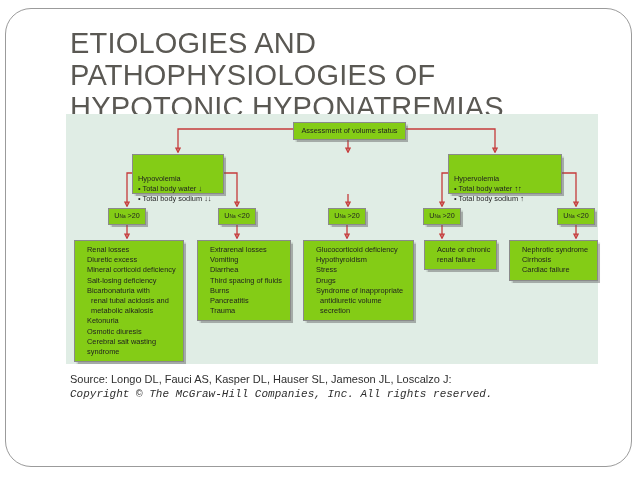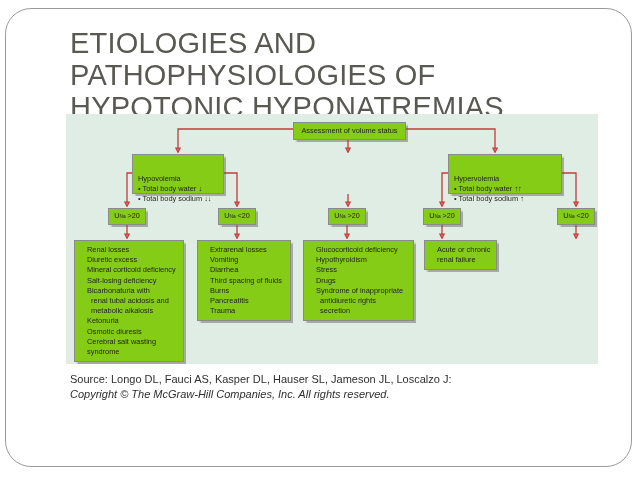--- a/index.html
+++ b/index.html
@@ -31,21 +31,21 @@
   .una-1{left:42px;} .una-2{left:152px;} .una-3{left:262px;}
   .una-4{left:357px;} .una-5{left:491px;}
   .cause-node{top:126px;padding:4px 12px;}
   .cause-1{left:8px;width:110px;}
   .cause-2{left:131px;width:94px;}
   .cause-3{left:237px;width:111px;}
   .cause-4{left:358px;width:73px;}
   .cause-5{left:443px;width:89px;}
   .source-block{position:absolute;left:70px;top:374px;width:500px;
        font-size:11px;line-height:10px;color:#2e2e2e;}
-  .source-line3{margin-top:5px;font-style:italic;}
+  .source-line3{margin-top:5px;font-style:italic;font-family:Liberation Mono, monospace;}
   .italic{font-style:italic;}
 </style>
 </head>
 <body>
 
 <div class="slide-frame"></div>
 
 <div class="slide-title">
   <div>ETIOLOGIES AND PATHOPHYSIOLOGIES OF</div>
   <div>HYPOTONIC HYPONATREMIAS</div>
@@ -138,28 +138,33 @@
     <div class="ln">Pancreatitis</div>
     <div class="ln">Trauma</div>
   </div>
 
   <div class="node cause-node cause-3">
     <div class="ln">Glucocorticoid deficiency</div>
     <div class="ln">Hypothyroidism</div>
     <div class="ln">Stress</div>
     <div class="ln">Drugs</div>
     <div class="ln">Syndrome of inappropriate</div>
-    <div class="ln">  antidiuretic rights</div>
+    <div class="ln">  antidiuretic volume</div>
     <div class="ln">  secretion</div>
   </div>
 
   <div class="node cause-node cause-4">
     <div class="ln">Acute or chronic</div>
     <div class="ln">renal failure</div>
   </div>
 
+  <div class="node cause-node cause-5">
+    <div class="ln">Nephrotic syndrome</div>
+    <div class="ln">Cirrhosis</div>
+    <div class="ln">Cardiac failure</div>
+  </div>
 
 </div>
 
 <div class="source-block">
   <div>Source: Longo DL, Fauci AS, Kasper DL, Hauser SL, Jameson JL, Loscalzo J:</div>
   <div class="source-line3">Copyright © The McGraw-Hill Companies, Inc. All rights reserved.</div>
 </div>
 
 </body></html>

